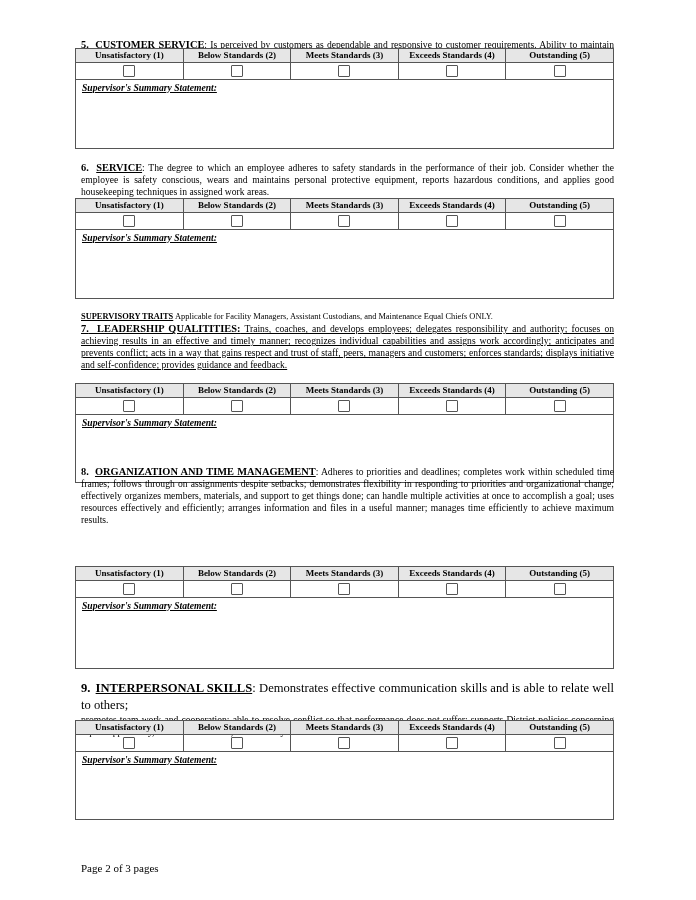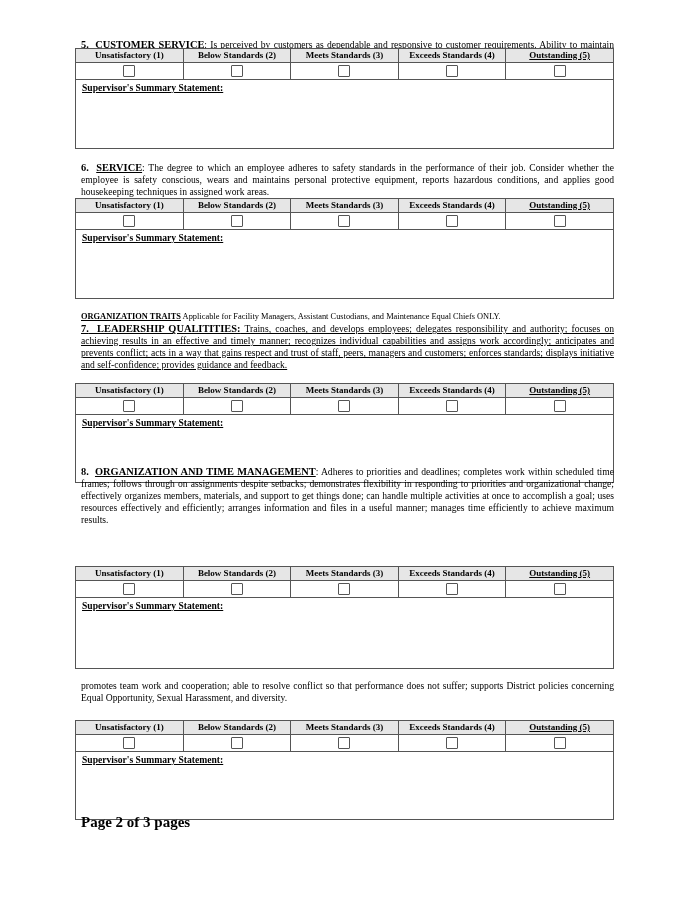--- a/index.html
+++ b/index.html
@@ -13,28 +13,28 @@
   .desc.big { line-height: 12px; }
   .desc.big .first { display: block; line-height: 16px; }
   .rating { position: absolute; left: 75px; width: 539px; border: 1.5px solid #555;
             box-sizing: border-box; }
   .rating .hdr, .rating .boxes { display: flex; }
   .rating .hdr div { flex: 1; background: #e6e6e6; border-right: 1px solid #555;
                      border-bottom: 1px solid #555; text-align: center;
                      font-weight: bold; font-size: 9px; height: 13px; line-height: 13px; }
   .rating .boxes div { flex: 1; border-right: 1px solid #555; border-bottom: 1px solid #555;
                        height: 16px; display: flex; align-items: center; justify-content: center; }
-  .rating .hdr div:last-child, .rating .boxes div:last-child { border-right: none; text-decoration: underline; }
+  .rating .hdr div:last-child, .rating .boxes div:last-child { border-right: none; }
   .cb { width: 12px; height: 12px; border: 1px solid #555; border-radius: 1px;
         background: #fff; box-sizing: border-box; }
-  .summary { padding: 2px 6px; font-size: 9.6px; font-weight: bold; 
+  .summary { padding: 2px 6px; font-size: 9.6px; font-weight: bold; font-style: italic;
              text-decoration: underline; box-sizing: border-box; }
   .traits { position: absolute; left: 81px; top: 312px; font-size: 8.4px; }
   .traits b { text-decoration: underline; }
-  .footer { position: absolute; left: 81px; top: 814px; font-weight: bold; font-size: 15px; }
+  .footer { position: absolute; left: 81px; top: 862px; font-weight: normal; font-size: 11px; }
 </style>
 </head>
 <body>
 
 <div class="sec" style="top:39px;">
   <p class="desc">
     <span class="num">5.</span>&nbsp;
     <span class="title">CUSTOMER SERVICE</span><span>: Is perceived by customers as dependable and responsive to customer requirements. Ability to maintain customer confidence and trust. Consider the employee’s polite attention to students, staff, and the community.</span>
   </p>
 </div>
@@ -94,21 +94,21 @@
         <span class="cb"></span>
       </div>
     <div>
         <span class="cb"></span>
       </div>
   </div>
   <div class="summary" style="height: 68px;"><span>Supervisor's Summary Statement:</span></div>
 </div>
 
 <div class="traits">
-  <b>ORGANIZATION TRAITS</b><span> Applicable for Facility Managers, Assistant Custodians, and Maintenance Equal Chiefs ONLY.</span>
+  <b>SUPERVISORY TRAITS</b><span> Applicable for Facility Managers, Assistant Custodians, and Maintenance Equal Chiefs ONLY.</span>
 </div>
 
 <div class="sec" style="top:323px;text-decoration:underline;">
   <p class="desc">
     <span class="num">7.</span>&nbsp;
     <span class="title">LEADERSHIP QUALITITIES:</span><span> Trains, coaches, and develops employees; delegates responsibility and authority; focuses on achieving results in an effective and timely manner; recognizes individual capabilities and assigns work accordingly; anticipates and prevents conflict; acts in a way that gains respect and trust of staff, peers, managers and customers; enforces standards; displays initiative and self-confidence; provides guidance and feedback.</span>
   </p>
 </div>
 <div class="rating" style="top:383px; height:100px;">
   <div class="hdr">
@@ -167,21 +167,22 @@
       </div>
     <div>
         <span class="cb"></span>
       </div>
   </div>
   <div class="summary" style="height: 70px;"><span>Supervisor's Summary Statement:</span></div>
 </div>
 
 <div class="sec" style="top:680px;">
   <p class="desc big">
-    <span>promotes team work and cooperation; able to resolve conflict so that performance does not suffer; supports District policies concerning Equal Opportunity, Sexual Harassment, and diversity.</span>
+    <span class="first"><span class="num">9.</span>&nbsp;
+    <span class="title">INTERPERSONAL SKILLS</span><span class="lead">: Demonstrates effective communication skills and is able to relate well to others;</span></span><span>promotes team work and cooperation; able to resolve conflict so that performance does not suffer; supports District policies concerning Equal Opportunity, Sexual Harassment, and diversity.</span>
   </p>
 </div>
 <div class="rating" style="top:720px; height:100px;">
   <div class="hdr">
     <div>Unsatisfactory (1)</div>
     <div>Below Standards (2)</div>
     <div>Meets Standards (3)</div>
     <div>Exceeds Standards (4)</div>
     <div>Outstanding (5)</div>
   </div>

